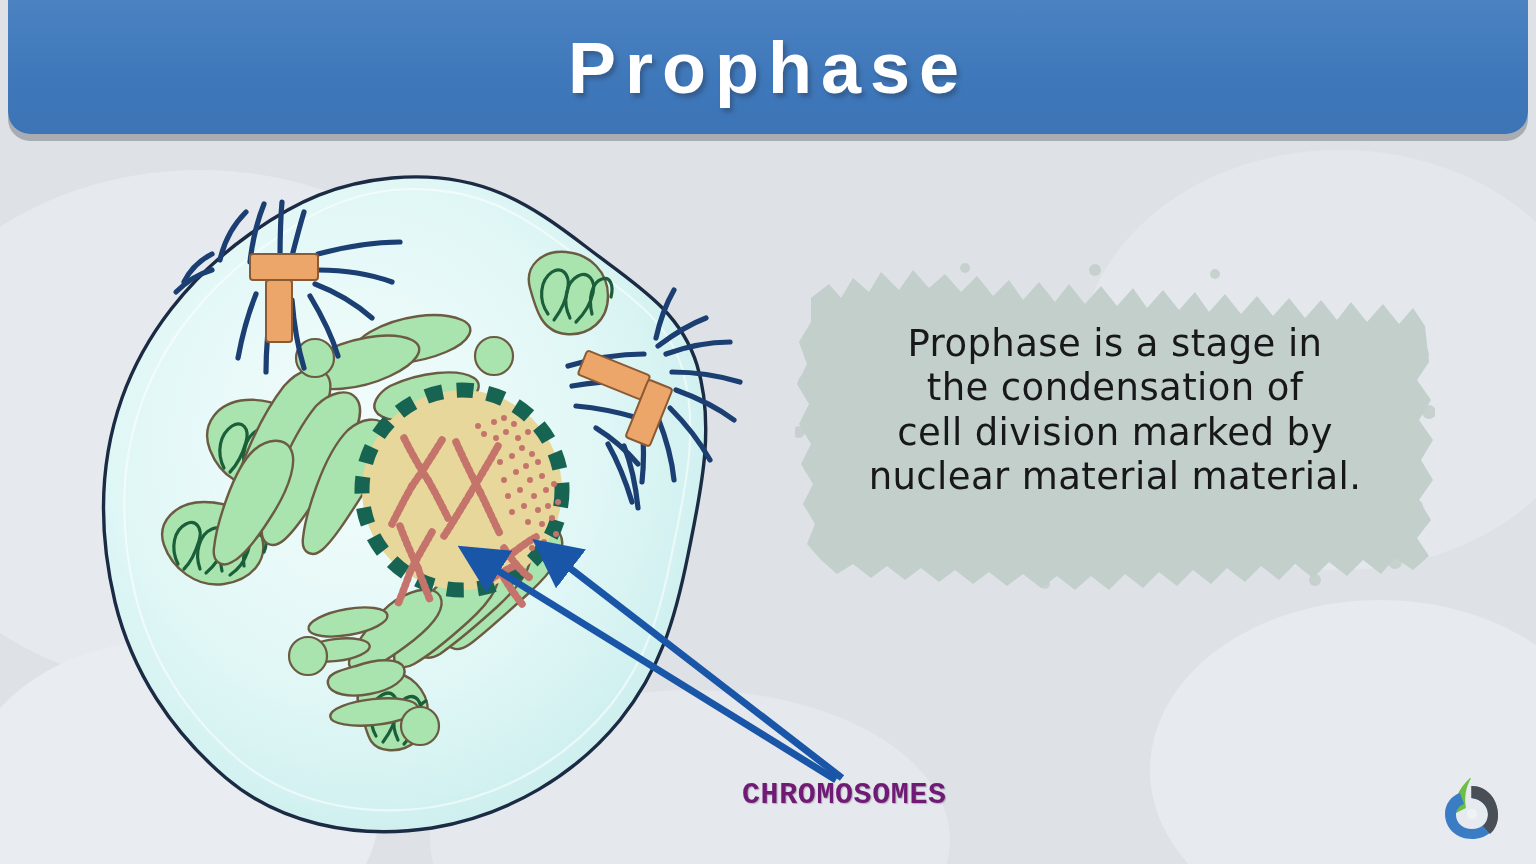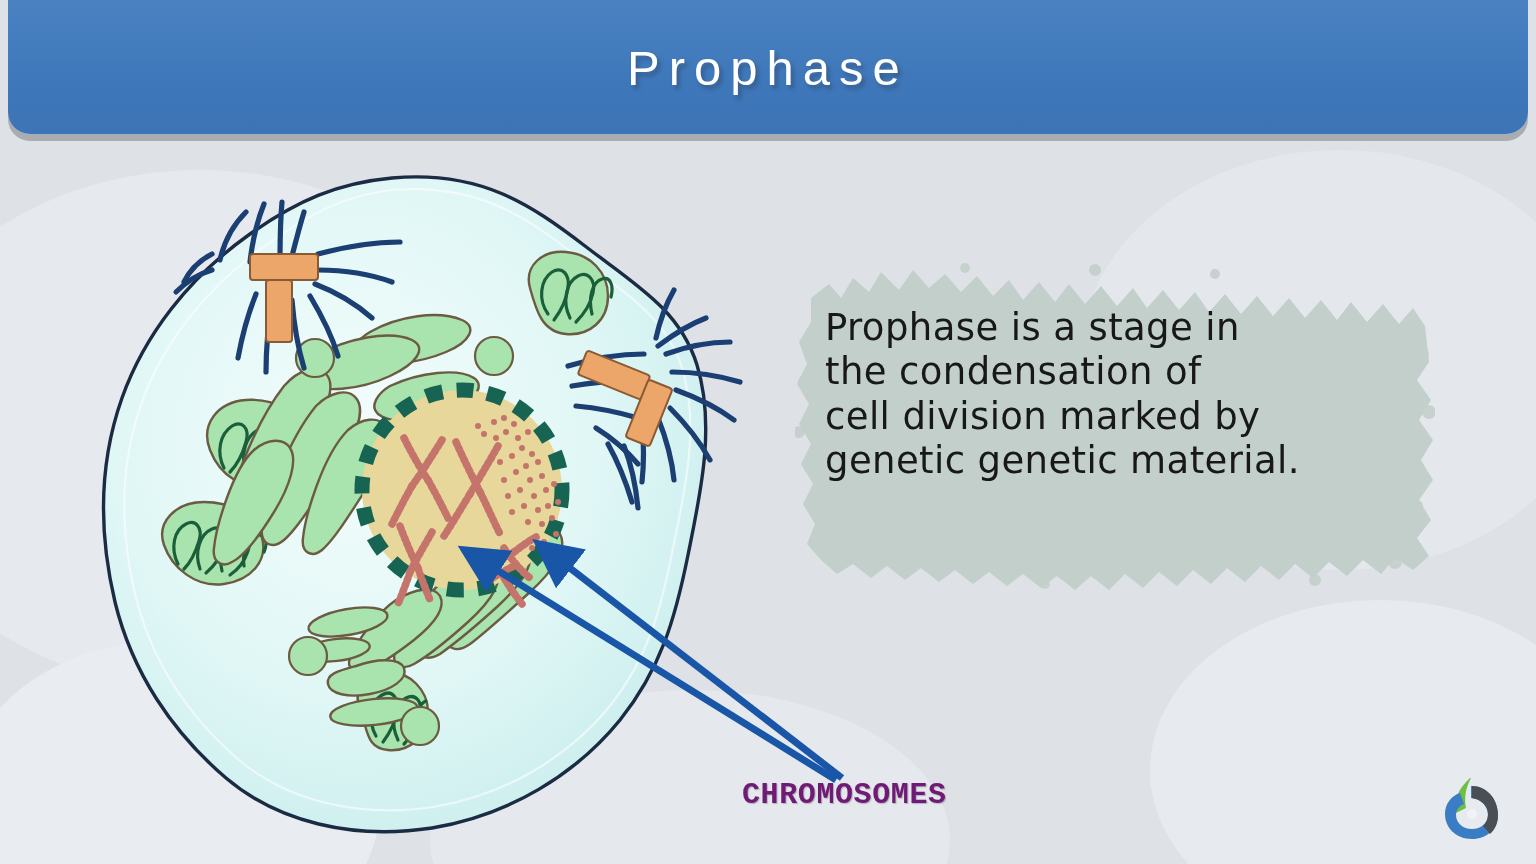--- a/index.html
+++ b/index.html
@@ -22,37 +22,37 @@
   
   .banner{
     position:absolute;left:8px;top:0;width:1520px;height:134px;
     background:linear-gradient(180deg,#4a82c2 0%,#3f78ba 60%,#3c74b6 100%);
     border-bottom-left-radius:22px;border-bottom-right-radius:22px;
     box-shadow:0 7px 0 0 #a9adb2;
     display:flex;align-items:center;justify-content:center;
   }
   .banner-title{
     color:#ffffff;
-    font-size:49px;
-    font-weight:normal;
+    font-size:72px;
+    font-weight:bold;
     letter-spacing:9px;
     text-shadow:3px 4px 4px rgba(40,60,90,.45);
     font-family:"Liberation Sans", sans-serif;
     line-height:1;
     margin-top:2px;
   }
 
   
   .brush{
     position:absolute;left:795px;top:262px;width:640px;height:330px;
   }
   .brush svg{position:absolute;inset:0;}
   .def-text{
-    position:absolute;left:30px;top:44px;width:580px;
-    text-align:left;
+    position:absolute;left:30px;top:60px;width:580px;
+    text-align:center;
     color:#18181a;
     font-size:37px;
     line-height:1.2;
     font-family:"DejaVu Sans", sans-serif;
     font-weight:normal;
     letter-spacing:.4px;
   }
   .def-text div{white-space:nowrap;}
 
   
@@ -346,21 +346,21 @@
       <circle cx="420" cy="12" r="5"></circle>
         <circle cx="170" cy="6" r="5"></circle>
       <circle cx="520" cy="318" r="6"></circle>
         <circle cx="250" cy="322" r="5"></circle>
     </g>
   </svg>
   <div class="def-text">
     <div>Prophase is a stage in</div>
     <div>the condensation of</div>
     <div>cell division marked by</div>
-    <div>genetic genetic material.</div>
+    <div>nuclear material material.</div>
   </div>
 </div>
 
 <div class="logo">
   <svg viewBox="0 0 62 66" width="62" height="66" xmlns="http://www.w3.org/2000/svg">
     <path d="M30,3 C18,14 13,26 16,38 L26,33 C24,22 26,12 31,3 Z" fill="#6cbe45"></path>
     <path d="M31,11 C46,11 58,24 58,40 C58,54 47,64 32,64 C16,64 5,53 5,39
              C5,29 11,21 20,18 L24,29 C19,31 16,35 16,40 C16,48 23,54 32,54
              C41,54 48,48 48,40 C48,31 41,24 31,23 Z" fill="#3b7dc4"></path>
     <path d="M32,11 C47,11 58,24 58,40 C58,48 55,55 50,59 L43,51

